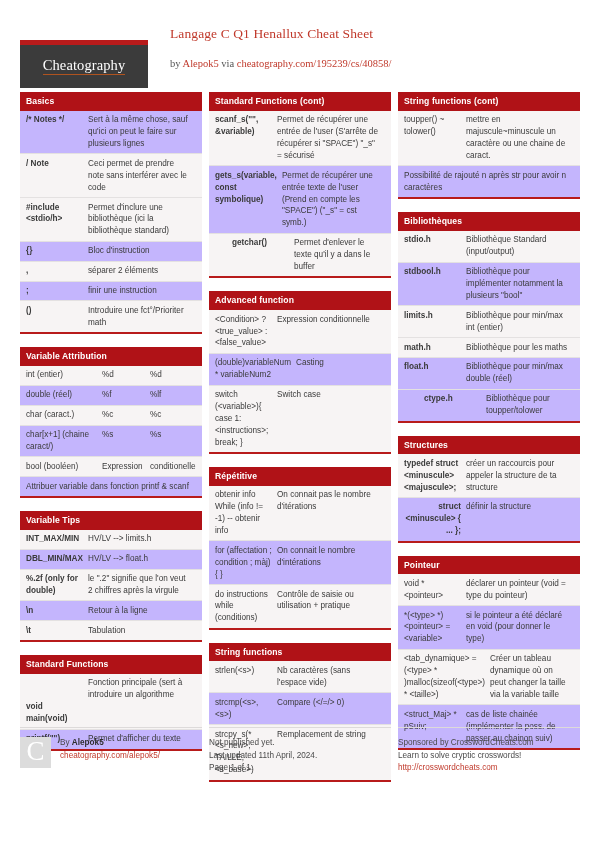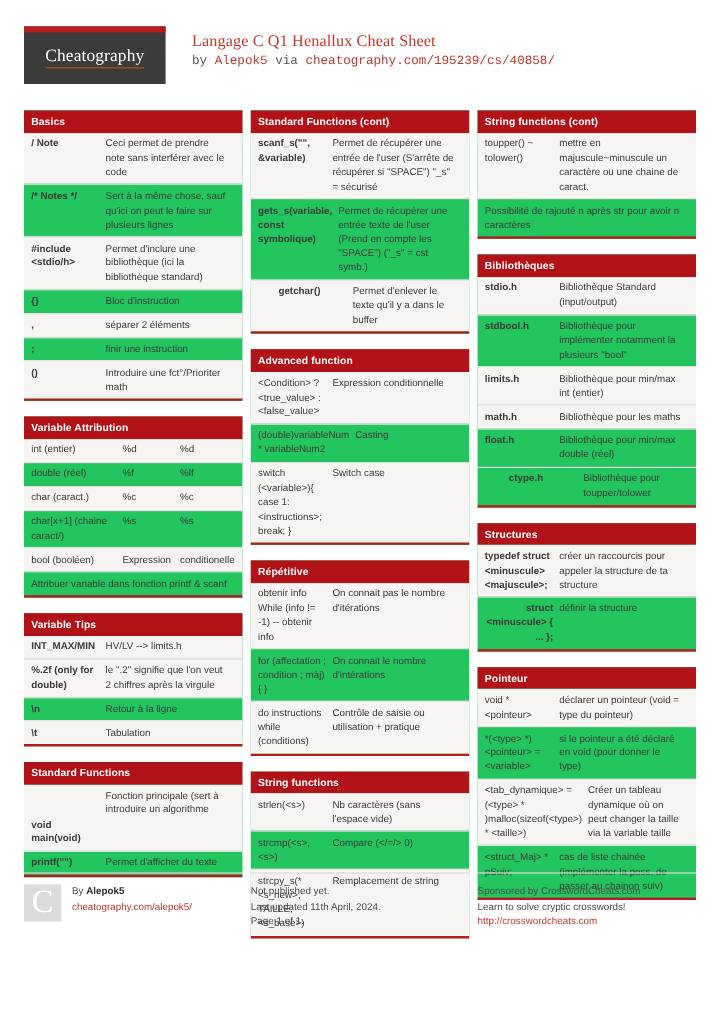--- a/index.html
+++ b/index.html
@@ -7,59 +7,60 @@
     width: 600px; height: 849px;
     background: #ffffff;
     font-family: "Liberation Sans", sans-serif;
     color: #333333;
   }
   .page { width: 600px; height: 849px; padding: 22px 20px 0 20px; position: relative; }
 
   
   .header { display: flex; align-items: flex-start; height: 58px; margin-bottom: 12px; }
   .logo-box {
-    width: 118px; height: 48px;
+    width: 128px; height: 48px;
     background: #3b3b3b;
     border-top: 5px solid #b81b1b;
     display: flex; align-items: center; justify-content: center;
     flex: 0 0 auto;
+    margin-top: 18px;
   }
   .logo-text {
     color: #ffffff;
     font-family: "Liberation Serif", serif;
     font-size: 14.5px;
     letter-spacing: .1px;
     border-bottom: 1px solid #b0531f;
     padding-bottom: 1px;
     line-height: 1.1;
   }
   .header-titles { margin-left: 22px; padding-top: 4px; }
   .sheet-title {
     font-family: "Liberation Serif", serif;
     font-size: 13.5px;
     color: #c0392b;
     font-weight: 400;
     line-height: 1.25;
     letter-spacing: .1px;
   }
   .sheet-sub {
-    font-family: Liberation Mono, monospace;
+    font-family: Liberation Serif, serif;
     font-size: 10.5px;
     color: #555555;
-    margin-top: 2px;
+    margin-top: 14px;
     line-height: 1.3;
   }
   .sheet-sub a, .sheet-sub .lnk { color: #c0392b; text-decoration: none; }
 
   
   .columns { display: flex; gap: 7px; align-items: flex-start; }
   .col { width: 182px; flex: 0 0 182px; }
 
   
-  .block { margin-bottom: 13px; border-bottom: 2px solid #b81b1b; background: #22c55e; }
+  .block { margin-bottom: 13px; border-bottom: 2px solid #b81b1b; background: #c4b5fd; }
   .block-title {
     background: #b01217;
     color: #ffffff;
     font-size: 8.6px;
     font-weight: bold;
     padding: 4px 6px 4px 6px;
     letter-spacing: .1px;
     line-height: 1.25;
   }
   .rows { }
@@ -115,27 +116,27 @@
         <span>by </span><span class="lnk">Alepok5</span><span> via </span><span class="lnk">cheatography.com/195239/cs/40858/</span>
       </div>
     </div>
   </div>
 
   <div class="columns">
     <div class="col">
         <div class="block">
           <div class="block-title">Basics</div>
           <div class="rows">
+            <div class="row">
+              <div class="c1" style="font-weight: bold;">/* Notes */</div>
+              <div class="c2">Sert à la même chose, sauf qu'ici on peut le faire sur plusieurs lignes</div>
+            </div>
             <div class="row alt">
               <div class="c1" style="font-weight: bold;">/ Note</div>
               <div class="c2">Ceci permet de prendre note sans interférer avec le code</div>
-            </div>
-            <div class="row">
-              <div class="c1" style="font-weight: bold;">/* Notes */</div>
-              <div class="c2">Sert à la même chose, sauf qu'ici on peut le faire sur plusieurs lignes</div>
             </div>
             <div class="row alt">
               <div class="c1" style="font-weight: bold;">#include &lt;stdio/h&gt;</div>
               <div class="c2">Permet d'inclure une bibliothèque (ici la bibliothèque standard)</div>
             </div>
             <div class="row">
               <div class="c1" style="font-weight: bold;">{}</div>
               <div class="c2">Bloc d'instruction</div>
             </div>
             <div class="row alt">
@@ -184,20 +185,24 @@
               <div>Attribuer variable dans fonction printf &amp; scanf</div>
             </div>
           </div>
         </div>
         <div class="block">
           <div class="block-title">Variable Tips</div>
           <div class="rows">
             <div class="row alt">
               <div class="c1" style="font-weight: bold;">INT_MAX/MIN</div>
               <div class="c2">HV/LV --&gt; limits.h</div>
+            </div>
+            <div class="row">
+              <div class="c1" style="font-weight: bold;">DBL_MIN/MAX</div>
+              <div class="c2">HV/LV --&gt; float.h</div>
             </div>
             <div class="row alt">
               <div class="c1" style="font-weight: bold;">%.2f (only for double)</div>
               <div class="c2">le ".2" signifie que l'on veut 2 chiffres après la virgule</div>
             </div>
             <div class="row">
               <div class="c1" style="font-weight: bold;">\n</div>
               <div class="c2">Retour à la ligne</div>
             </div>
             <div class="row alt">

